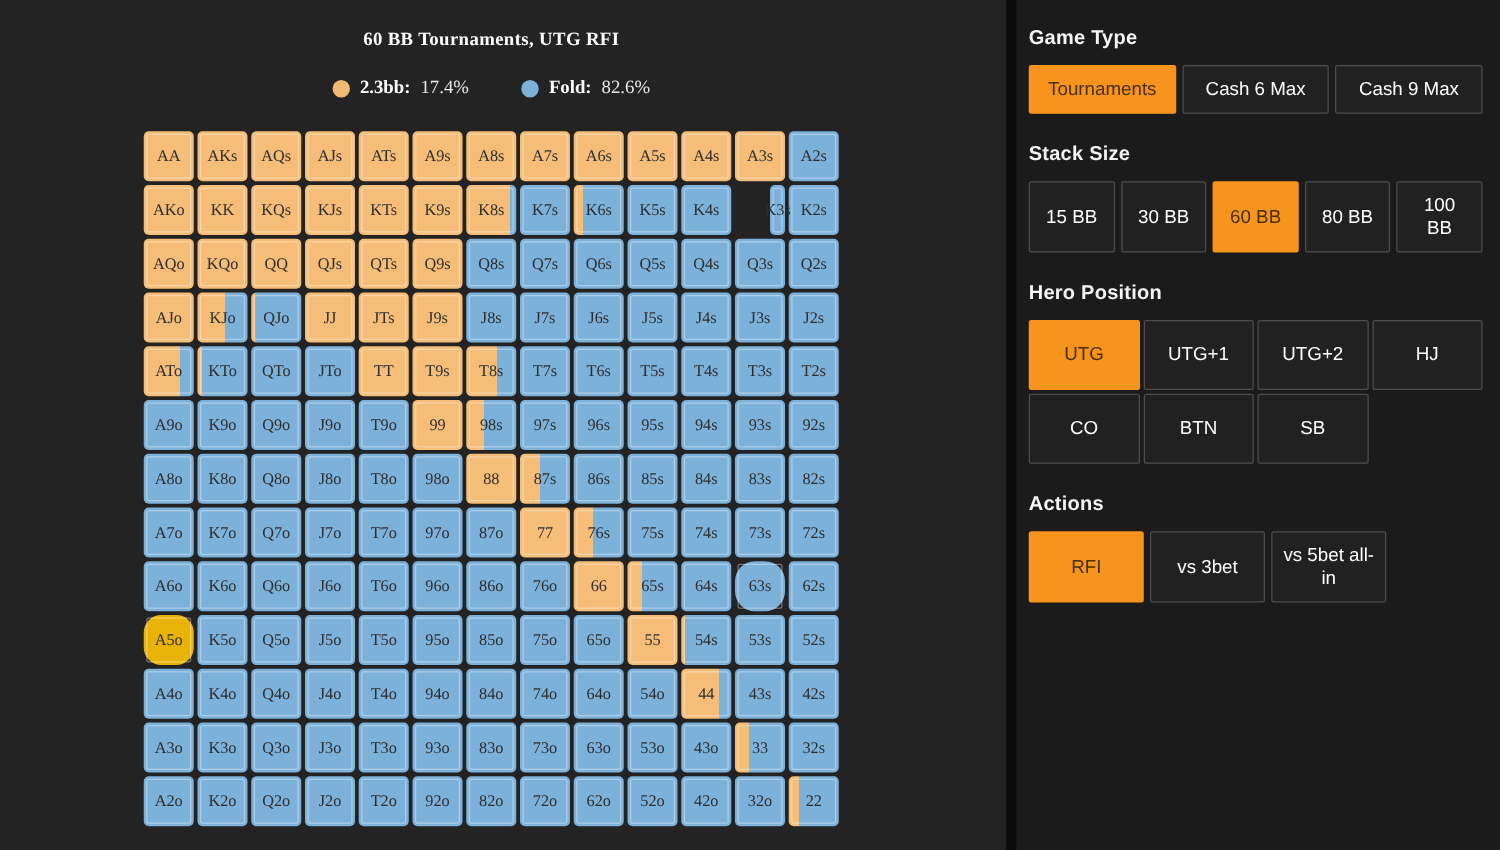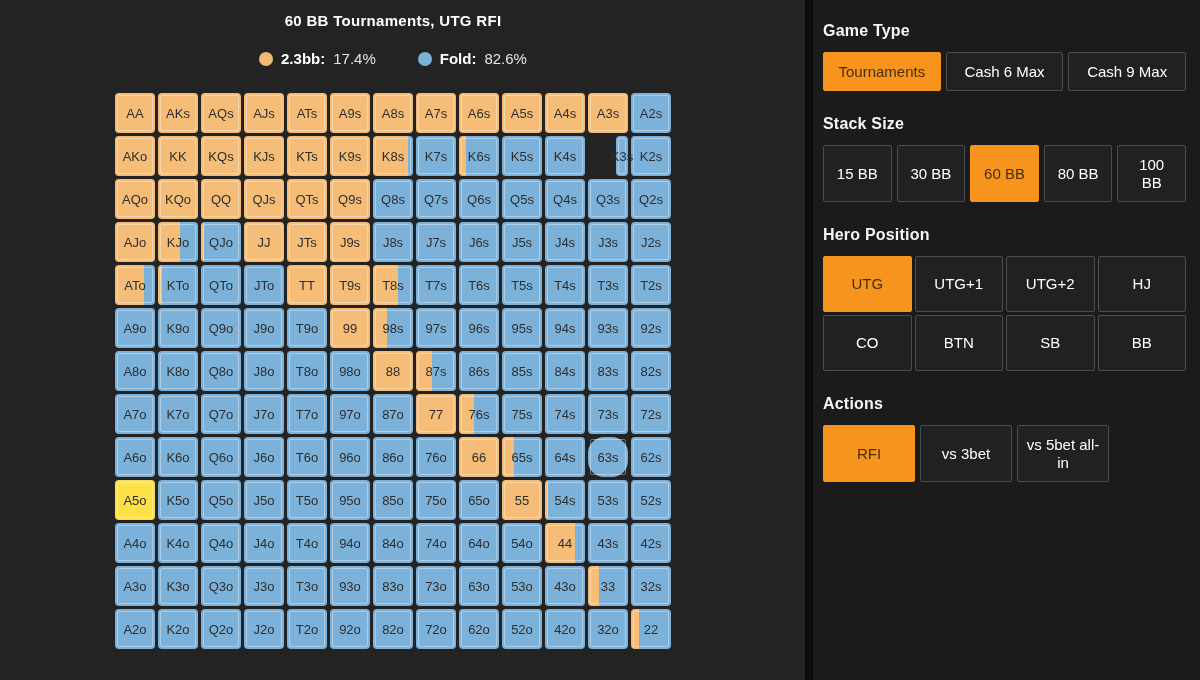--- a/index.html
+++ b/index.html
@@ -4,21 +4,21 @@
 <style>
   * { box-sizing: border-box; margin: 0; padding: 0; }
   html, body { width: 1200px; height: 680px; overflow: hidden; }
   body {
     background: #232323;
     font-family: "Liberation Sans", sans-serif;
     display: flex;
     color: #fff;
   }
   
-  .main { width: 805px; padding-top: 12px; }
+  .main { width: 805px; padding-top: 24px; font-family: Liberation Serif, serif; }
   .board { width: 556px; margin-left: 115px; }
   .title { text-align: center; font-size: 15px; font-weight: bold; letter-spacing: .3px; color: #fff; }
   .legend { display: flex; justify-content: center; gap: 42px; margin-top: 21px; font-size: 15px; align-items: center; }
   .legend-item { display: flex; align-items: center; gap: 8px; }
   .dot { width: 14px; height: 14px; border-radius: 50%; display: inline-block; }
   .l-label { font-weight: bold; color: #fff; }
   .l-value { color: #e6e6e6; }
   .hand-grid {
     margin-top: 26px;
     display: grid;
@@ -432,21 +432,21 @@
         </div>
         <div class="cell" style="background: rgb(124, 177, 218);">
           <span>64s</span>
         </div>
         <div class="cell" style="background: rgb(124, 177, 218); border-radius: 16px;">
           <span>63s</span>
         </div>
         <div class="cell" style="background: rgb(124, 177, 218);">
           <span>62s</span>
         </div>
-        <div class="cell" style="background: #fde047;">
+        <div class="cell" style="background: #eab308; border-radius: 14px;">
           <span>A5o</span>
         </div>
         <div class="cell" style="background: rgb(124, 177, 218);">
           <span>K5o</span>
         </div>
         <div class="cell" style="background: rgb(124, 177, 218);">
           <span>Q5o</span>
         </div>
         <div class="cell" style="background: rgb(124, 177, 218);">
           <span>J5o</span>
@@ -621,21 +621,20 @@
   <div class="section">
     <div class="heading">Hero Position</div>
     <div class="grid-hero">
         <button class="btn selected">UTG</button>
         <button class="btn">UTG+1</button>
         <button class="btn">UTG+2</button>
         <button class="btn">HJ</button>
         <button class="btn">CO</button>
         <button class="btn">BTN</button>
         <button class="btn">SB</button>
-        <button class="btn">BB</button>
       </div>
   </div>
   <div class="section">
     <div class="heading">Actions</div>
     <div class="btn-row row-actions">
         <button class="btn selected">RFI</button>
         <button class="btn">vs 3bet</button>
         <button class="btn">vs 5bet all-in</button>
       </div>
   </div>

